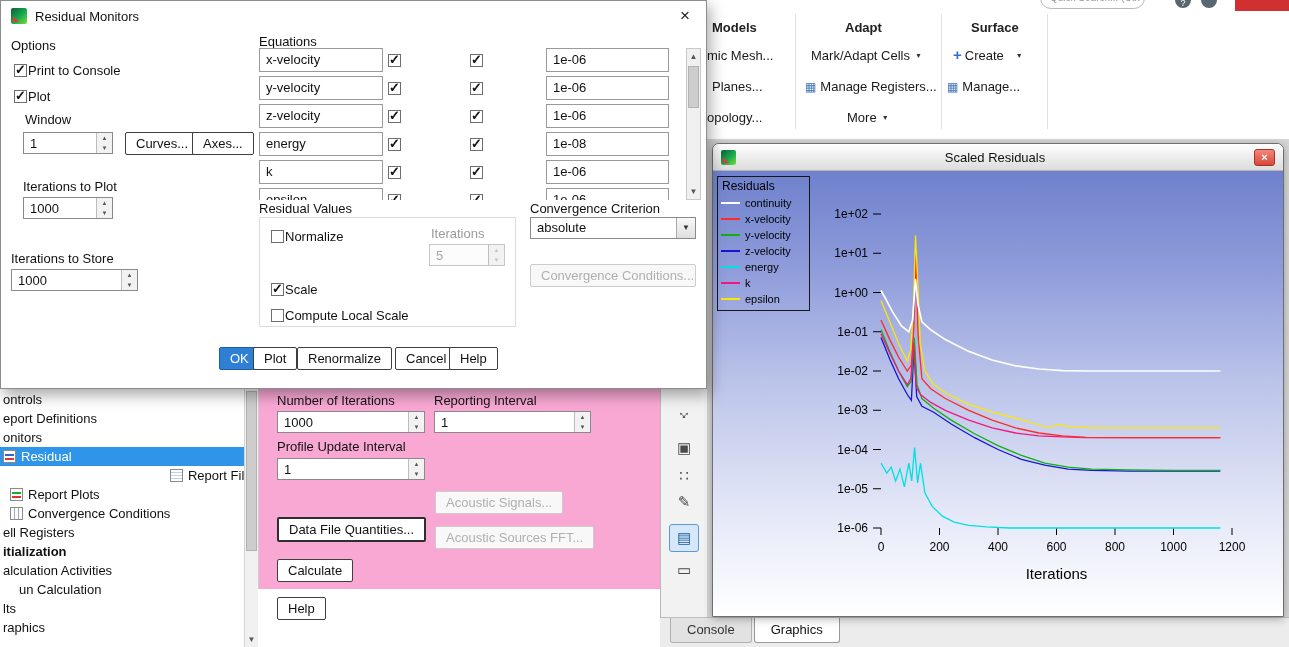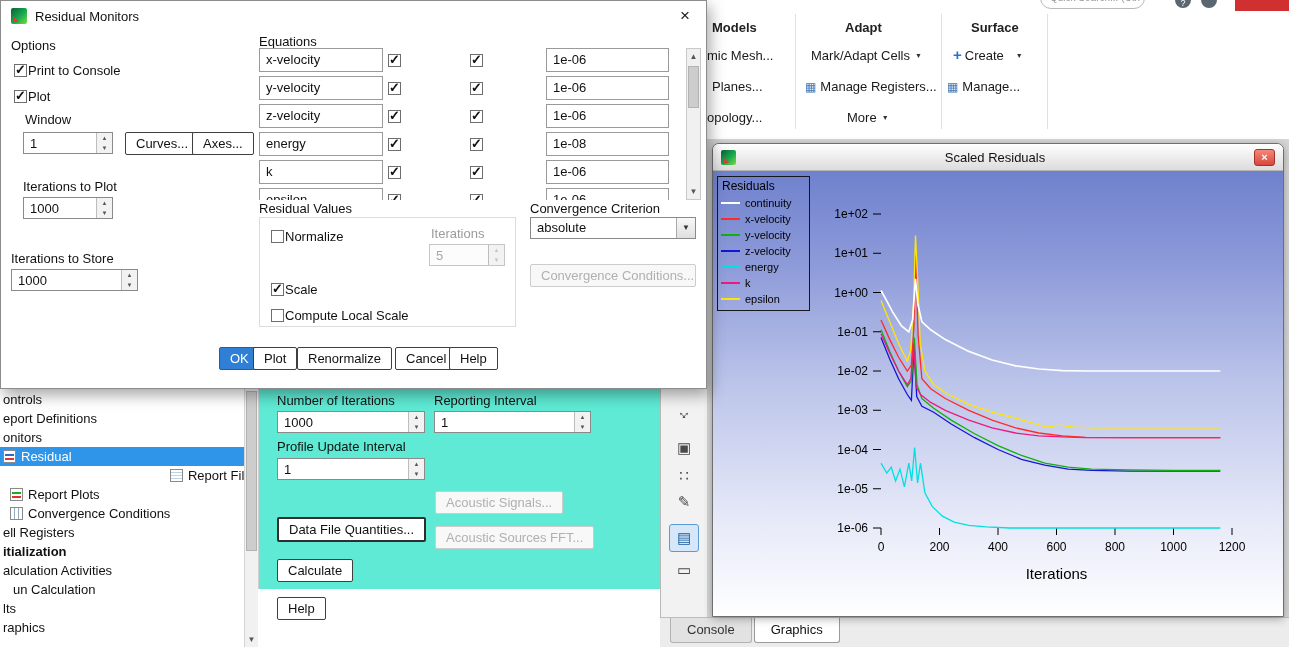--- a/index.html
+++ b/index.html
@@ -73,21 +73,21 @@
 .ticon{width:13px;height:13px;margin-right:5px;flex:none;border:1px solid #8a8a8a;background:#fff;position:relative}
 .ticon.chart::before{content:"";position:absolute;left:1px;right:1px;top:3px;border-top:2px solid #36c}
 .ticon.chart::after{content:"";position:absolute;left:1px;right:1px;top:7px;border-top:2px solid #d33}
 .ticon.file{background:repeating-linear-gradient(180deg,#fff 0 2px,#bcd4e6 2px 3px)}
 .ticon.plot::before{content:"";position:absolute;left:1px;right:1px;top:3px;border-top:2px solid #2a2}
 .ticon.plot::after{content:"";position:absolute;left:1px;right:1px;top:7px;border-top:2px solid #d33}
 .ticon.conv{background:repeating-linear-gradient(90deg,#fff 0 3px,#9ab 3px 4px)}
 .tsb{position:absolute;left:244px;top:0;width:14px;height:258px;background:#f1f1f1;border-left:1px solid #d5d5d5}
 
 
-.taskp{left:258px;top:389px;width:402px;height:200px;background:#5eead4;border-left:1px solid #cfcfcf;z-index:2}
+.taskp{left:258px;top:389px;width:402px;height:200px;background:#f9a8d4;border-left:1px solid #cfcfcf;z-index:2}
 
 
 .gpane{left:660px;top:140px;width:629px;height:477px;background:#d6d6d6;border-left:1px solid #b9b9b9;z-index:1}
 .gtool{left:661px;top:140px;width:46px;height:477px;background:#f2f2f2;z-index:6}
 .tbtn{position:absolute;left:8px;width:30px;height:28px;display:flex;align-items:center;justify-content:center;font-size:15px;color:#4a4a4a;border:1px solid transparent;border-radius:3px}
 .tbtn.active{background:#d5e7f8;border-color:#5b9bd5;color:#155a9e}
 .fitx{position:relative;width:16px;height:16px;display:inline-block}
 .fa,.fb{position:absolute;left:0;top:0;width:16px;text-align:center;line-height:16px;font-size:12px}
 .fa{transform:rotate(45deg)} .fb{transform:rotate(-45deg)}
 .tabbar{left:660px;top:617px;width:629px;height:30px;background:#ececec;border-top:1px solid #bdbdbd;display:flex;align-items:flex-start;padding-left:10px;gap:2px;z-index:6}
@@ -171,21 +171,21 @@
         </div>
         <div class="trow" style="padding-left: 3px;">
           <span>ell Registers</span>
         </div>
         <div class="trow" style="padding-left: 3px; font-weight: bold;">
           <span>itialization</span>
         </div>
         <div class="trow" style="padding-left: 3px;">
           <span>alculation Activities</span>
         </div>
-        <div class="trow" style="padding-left: 13px;">
+        <div class="trow" style="padding-left: 19px;">
           <span>un Calculation</span>
         </div>
         <div class="trow" style="padding-left: 3px;">
           <span>lts</span>
         </div>
         <div class="trow" style="padding-left: 3px;">
           <span>raphics</span>
         </div>
       </div>
     <div class="tsb">

